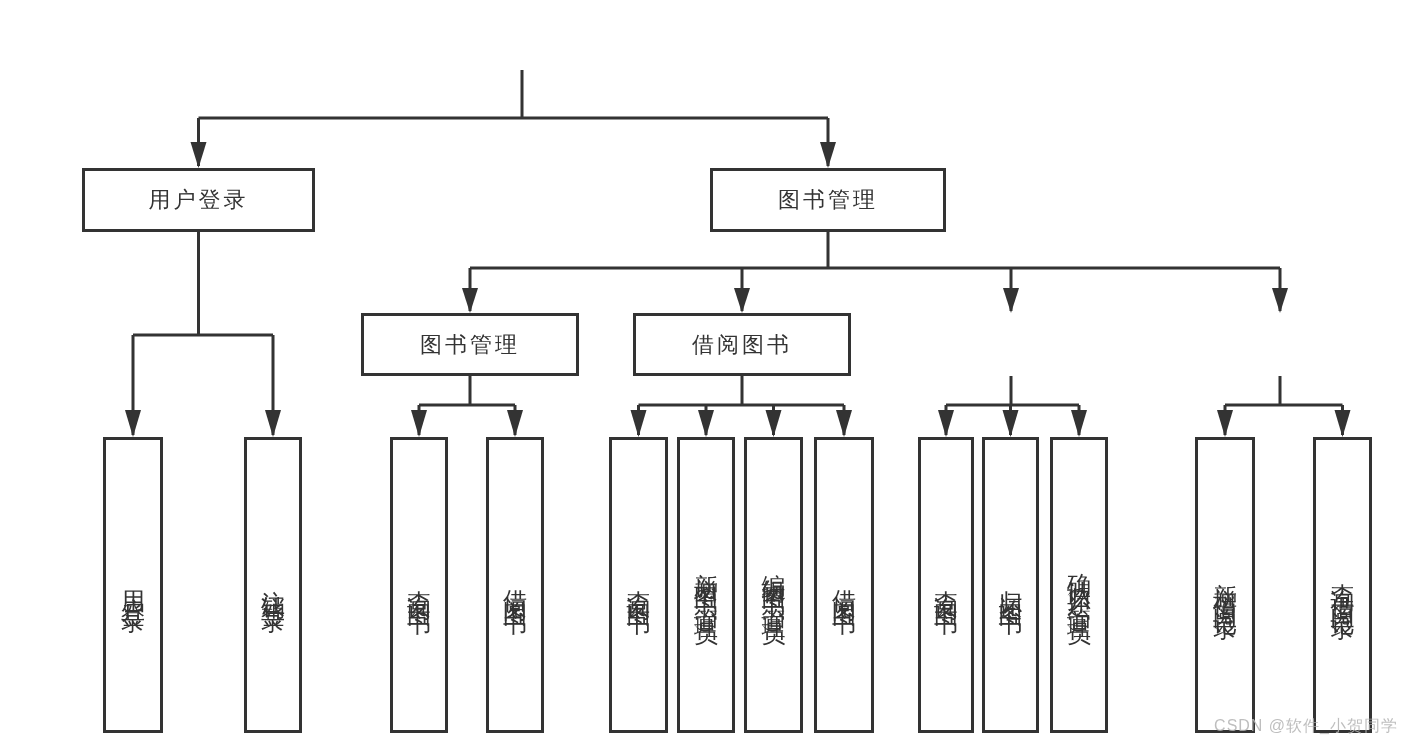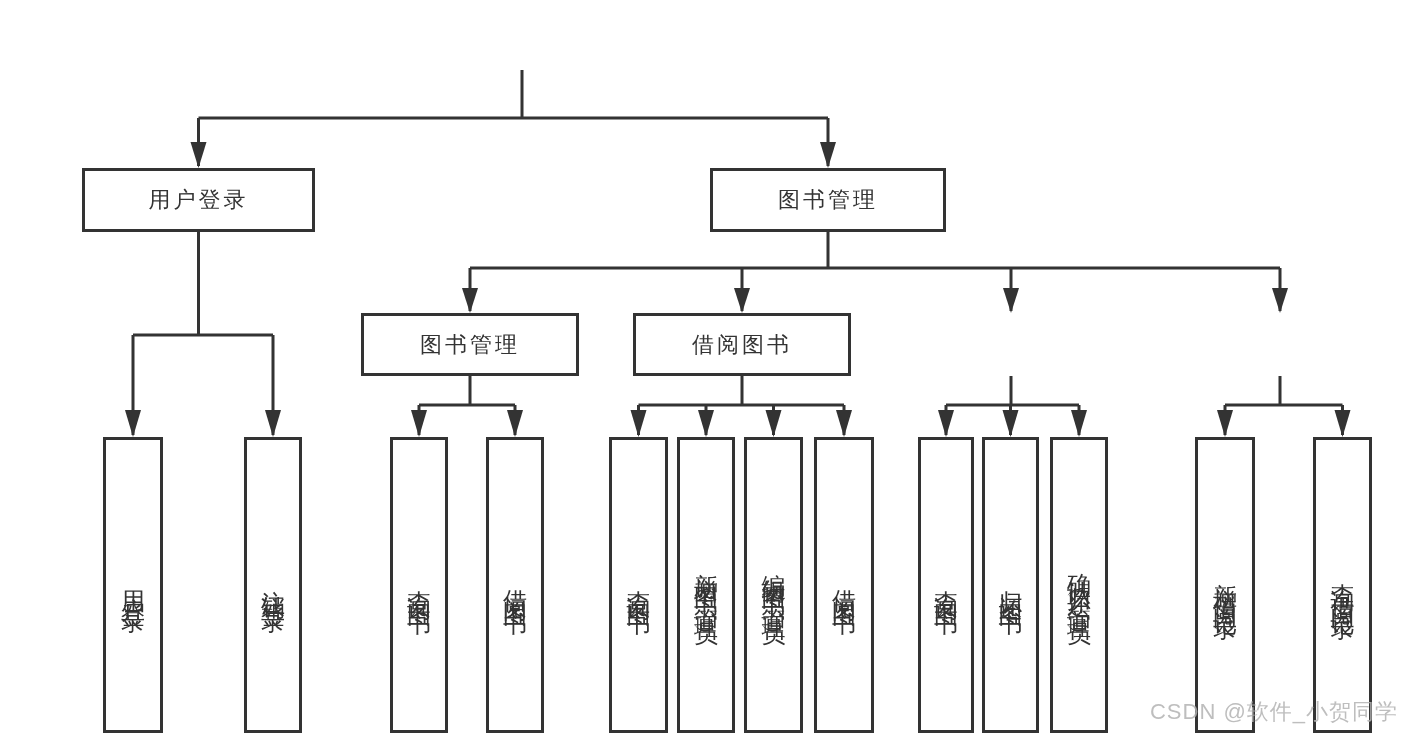--- a/index.html
+++ b/index.html
@@ -24,22 +24,22 @@
   .leaf{
     position:absolute;box-sizing:border-box;background:var(--box-fill);
     border:3px solid var(--line);display:flex;align-items:center;justify-content:center;
     z-index:2;
   }
   .vtxt{
     writing-mode:vertical-rl;text-orientation:mixed;white-space:nowrap;
     color:var(--text);font-size:24px;letter-spacing:7px;line-height:1;
   }
   .watermark{
-    position:absolute;right:7px;bottom:20px;z-index:5;
-    color:var(--watermark);font-size:22px;opacity:0.85;letter-spacing:1px;
+    position:absolute;right:7px;bottom:10px;z-index:5;
+    color:var(--watermark);font-size:16px;opacity:0.85;letter-spacing:1px;
   }
 </style>
 </head>
 <body>
 
 <div id="canvas">
 
   <svg id="wires" viewBox="0 0 1405 747" xmlns="http://www.w3.org/2000/svg">
 
     <path class="wire" d="M522 70 V118 M198.5 118 H828 M198.5 118 V166 M828 118 V166"></path>

